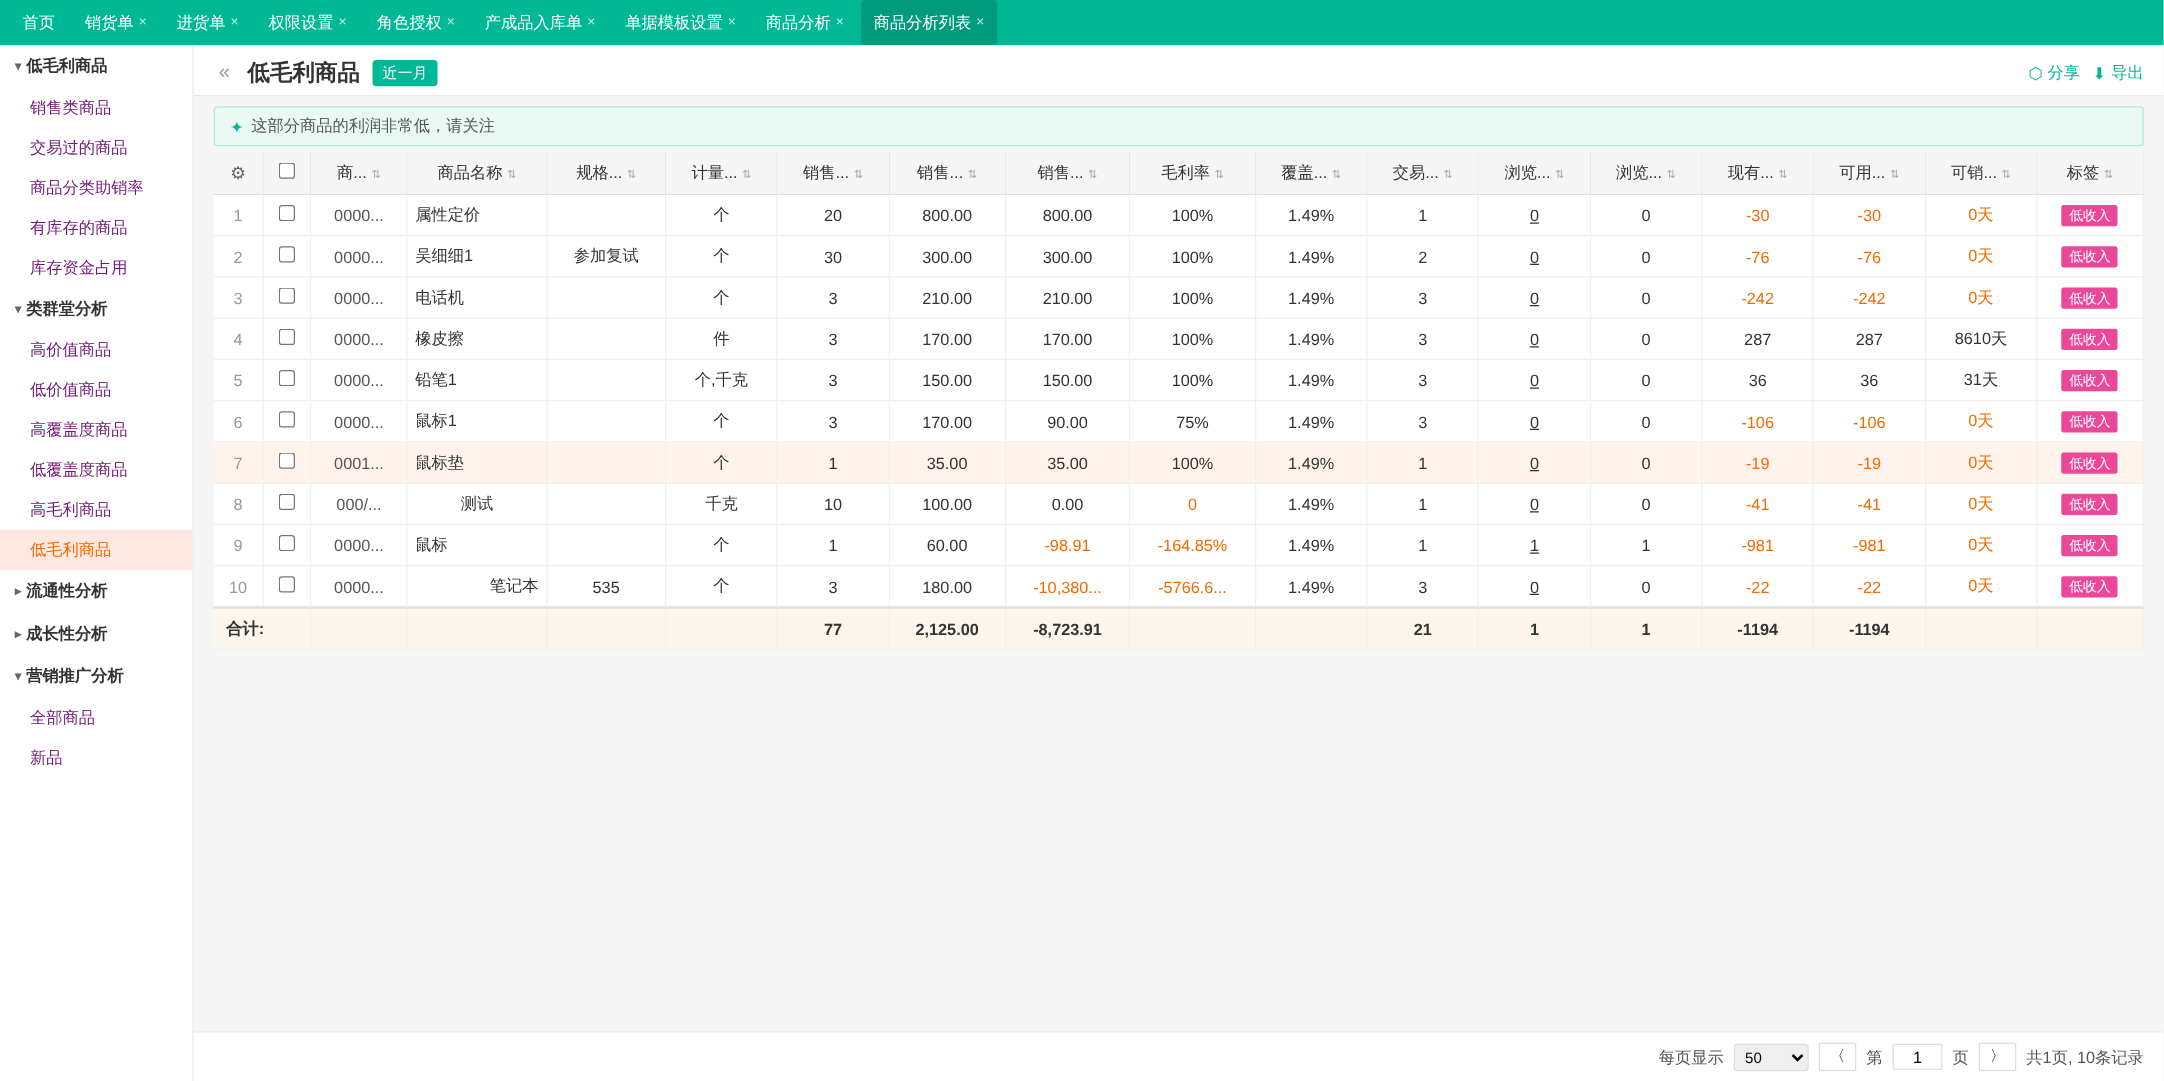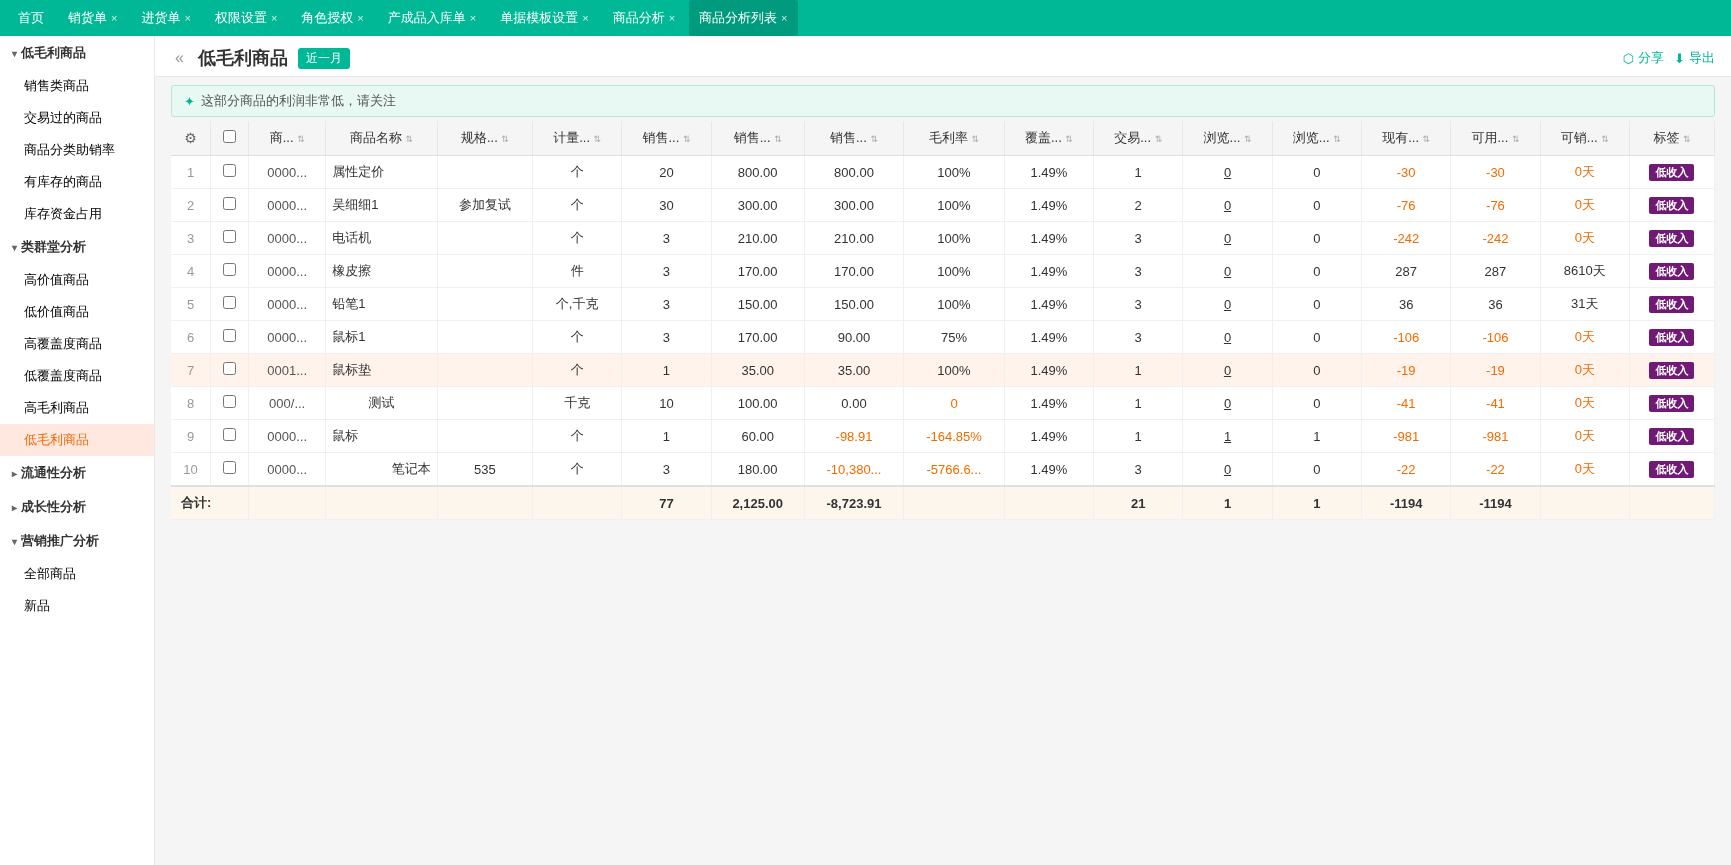--- a/index.html
+++ b/index.html
@@ -24,21 +24,21 @@
     
     .sidebar {
       width: 155px; background: #fff; border-right: 1px solid #e8e8e8;
       overflow-y: auto; flex-shrink: 0;
     }
     .sidebar-group-header {
       display: flex; align-items: center; padding: 8px 12px;
       color: #333; font-weight: bold; cursor: pointer; gap: 4px;
     }
     .sidebar-item {
-      padding: 7px 14px 7px 24px; color: #000000; cursor: pointer;
+      padding: 7px 14px 7px 24px; color: #701a75; cursor: pointer;
       white-space: nowrap; font-size: 13px;
     }
     .sidebar-item.active { background: #ffe8e0; color: #f56a00; }
     .sidebar-group-header .arrow { font-size: 10px; color: #666; }
 
     
     .content { flex: 1; display: flex; flex-direction: column; overflow: hidden; }
 
     
     .page-header {
@@ -83,21 +83,21 @@
     }
     td {
       padding: 7px 6px; text-align: center; border-bottom: 1px solid #f0f0f0;
       border-right: 1px solid #f0f0f0; color: #333; white-space: nowrap;
     }
     tbody tr.highlighted { background: #fff3ec; }
     .tag-badge {
       display: inline-block; padding: 1px 6px; border-radius: 2px;
       font-size: 11px; color: #fff;
     }
-    .tag-red { background: #701a75; font-weight: bold; }
+    .tag-red { background: #ec4899; }
     .link-underline { text-decoration: underline; color: #333; cursor: pointer; }
     .row-num { color: #999; }
     .settings-icon { cursor: pointer; color: #666; font-size: 14px; }
 
     
     .total-row { background: #fdf6ec; }
     .total-row td { font-weight: bold; color: #333; border-top: 2px solid #e0e0e0; }
 
     
     .bottom-bar {
@@ -476,15 +476,29 @@
             <td>1</td>
             <td>-1194</td>
             <td>-1194</td>
             <td></td>
             <td></td>
           </tr>
         </tfoot>
       </table>
     </div>
 
+    <div class="bottom-bar">
+      <span>每页显示</span>
+      <select class="page-size-select">
+        <option>50</option>
+        <option>100</option>
+        <option>200</option>
+      </select>
+      <button class="page-btn">〈</button>
+      <span>第</span>
+      <input class="page-input" type="text" value="1" style="">
+      <span>页</span>
+      <button class="page-btn">〉</button>
+      <span>共1页, 10条记录</span>
+    </div>
 
   </div>
 </div>
 
 </body></html>

